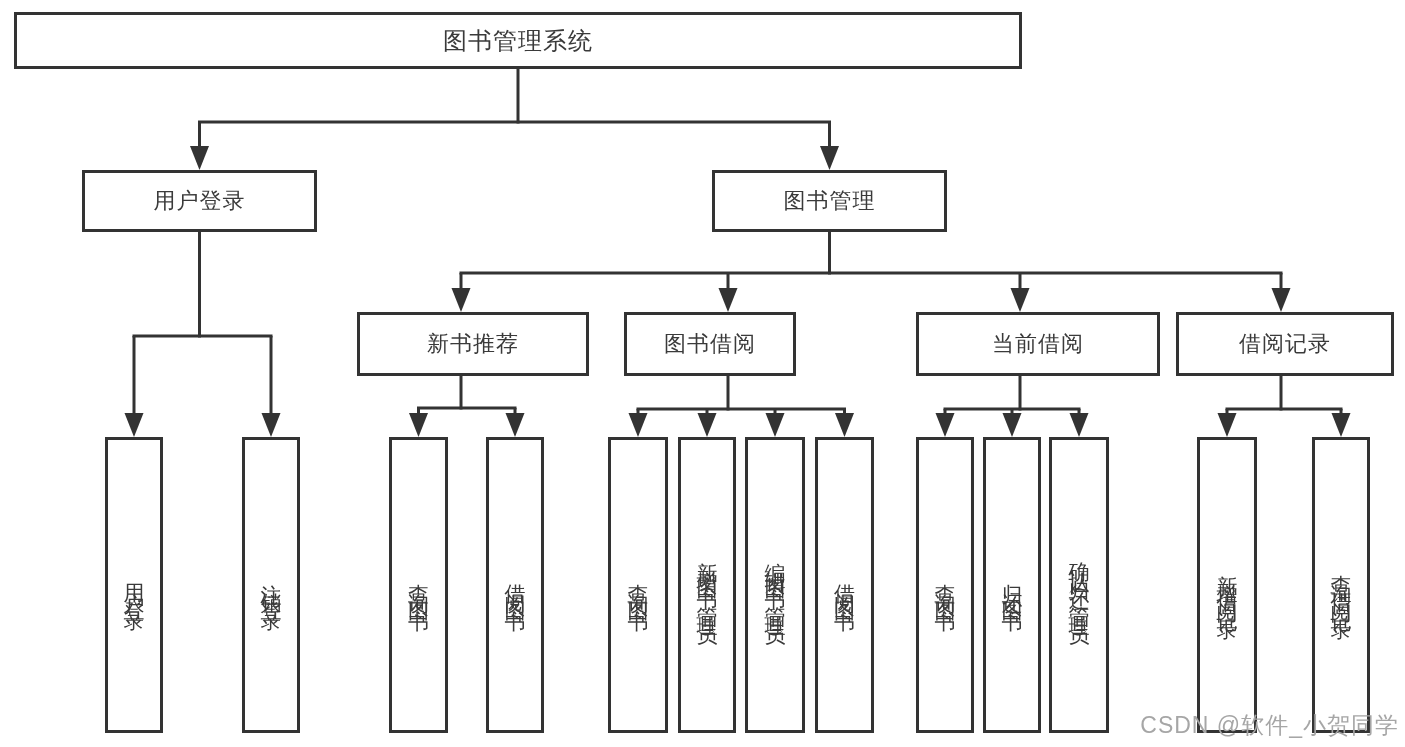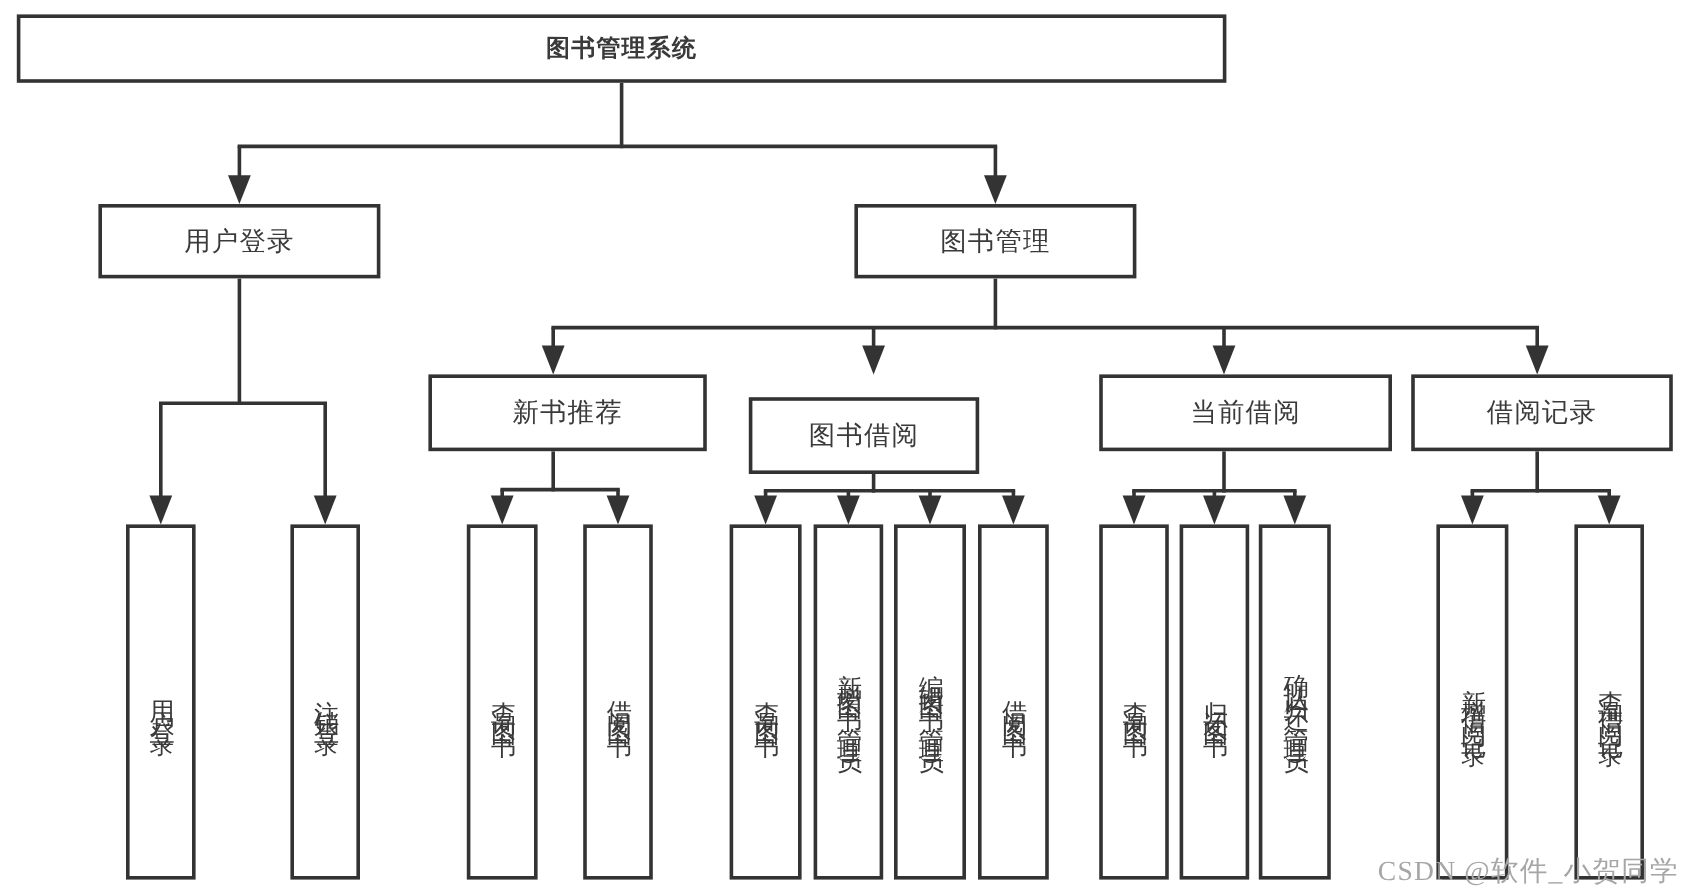--- a/index.html
+++ b/index.html
@@ -21,40 +21,39 @@
   .node {
     position: absolute;
     background: #ffffff;
     border: 3px solid var(--line, #333333);
     display: flex;
     align-items: center;
     justify-content: center;
     color: var(--text, #3a3a3a);
   }
   .hnode { font-size: 22px; letter-spacing: 1px; }
-  .root-node { font-size: 20px; font-weight: bold; }
+  .root-node { font-size: 24px; }
   .vnode { top: 437px; height: 296px; }
   .vnode .lbl {
     writing-mode: vertical-rl;
     text-orientation: mixed;
     font-size: 21px;
     line-height: 1.15;
     letter-spacing: 9px;
   }
 
   .watermark {
     position: absolute;
     right: 6px;
     bottom: 6px;
     font-size: 23px;
     color: var(--wm, #a6a6a6);
     letter-spacing: 1px;
     white-space: nowrap;
     z-index: 5;
-    font-family: Liberation Serif, serif;
   }
 </style>
 </head>
 <body>
 
 <div class="canvas" style="--line: #333333; --text: #3a3a3a; --wm: #a6a6a6; --bg: #ffffff;">
 
   <svg class="wires" viewBox="0 0 1405 747">
       <line x1="518" y1="69" x2="518" y2="123.5"></line>
       <line x1="198" y1="122" x2="831" y2="122"></line>
@@ -117,21 +116,21 @@
   <div class="node hnode" style="left:82px; top:170px; width:235px; height:62px;">
     <span class="lbl">用户登录</span>
   </div>
   <div class="node hnode" style="left:712px; top:170px; width:235px; height:62px;">
     <span class="lbl">图书管理</span>
   </div>
 
   <div class="node hnode" style="left:357px; top:312px; width:232px; height:64px;">
     <span class="lbl">新书推荐</span>
   </div>
-  <div class="node hnode" style="left:624px; top:312px; width:192px; height:64px;margin-top:19px;">
+  <div class="node hnode" style="left:624px; top:312px; width:172px; height:64px;">
     <span class="lbl">图书借阅</span>
   </div>
   <div class="node hnode" style="left:916px; top:312px; width:244px; height:64px;">
     <span class="lbl">当前借阅</span>
   </div>
   <div class="node hnode" style="left:1176px; top:312px; width:218px; height:64px;">
     <span class="lbl">借阅记录</span>
   </div>
 
   <div class="node vnode" style="left:105px; width:58px;">

